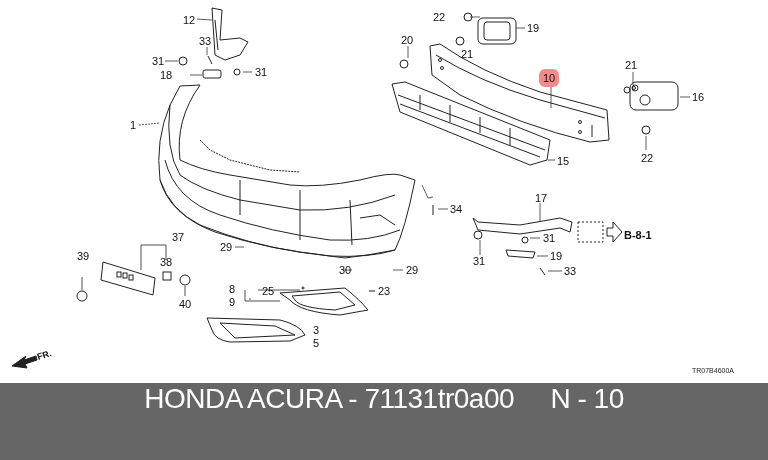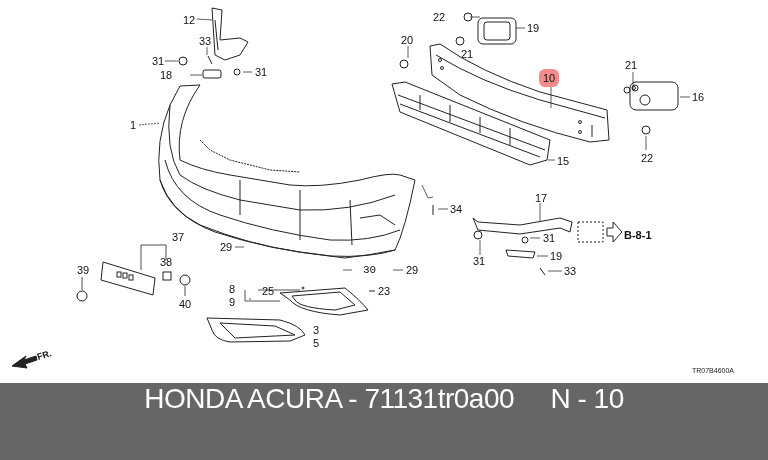--- a/index.html
+++ b/index.html
@@ -163,32 +163,32 @@
   <span class="callout" style="left:641px;top:152px;">22</span>
 
   <span class="callout" style="left:450px;top:203px;">34</span>
   <span class="callout" style="left:535px;top:192px;">17</span>
   <span class="callout" style="left:543px;top:232px;">31</span>
   <span class="callout" style="left:473px;top:255px;">31</span>
   <span class="callout" style="left:550px;top:250px;">19</span>
   <span class="callout" style="left:564px;top:265px;">33</span>
 
   <span class="callout" style="left:220px;top:241px;">29</span>
-  <span class="callout" style="left:363px;top:264px;font-family:Liberation Mono, monospace;">30</span>
+  <span class="callout" style="left:339px;top:264px;">30</span>
   <span class="callout" style="left:406px;top:264px;">29</span>
   <span class="callout" style="left:262px;top:285px;">25</span>
   <span class="callout" style="left:378px;top:285px;">23</span>
   <span class="callout" style="left:229px;top:283px;">8</span>
   <span class="callout" style="left:229px;top:296px;">9</span>
   <span class="callout" style="left:313px;top:324px;">3</span>
   <span class="callout" style="left:313px;top:337px;">5</span>
 
   <span class="callout" style="left:148px;top:231px;margin-left:24px;">37</span>
   <span class="callout" style="left:160px;top:256px;">38</span>
-  <span class="callout" style="left:77px;top:264px;">39</span>
+  <span class="callout" style="left:77px;top:250px;">39</span>
   <span class="callout" style="left:179px;top:298px;">40</span>
 
   <span class="ref" style="left:624px;top:229px;">B-8-1</span>
   <span class="fr" style="left:37px;top:350px;">FR.</span>
   <span class="code" style="left:692px;top:367px;">TR07B4600A</span>
 </div>
 
 <div class="footer">
   <span class="footer-text"><span>HONDA ACURA</span><span> - </span><span>71131tr0a00</span><span>     </span><span>N - 10</span></span>
 </div>

